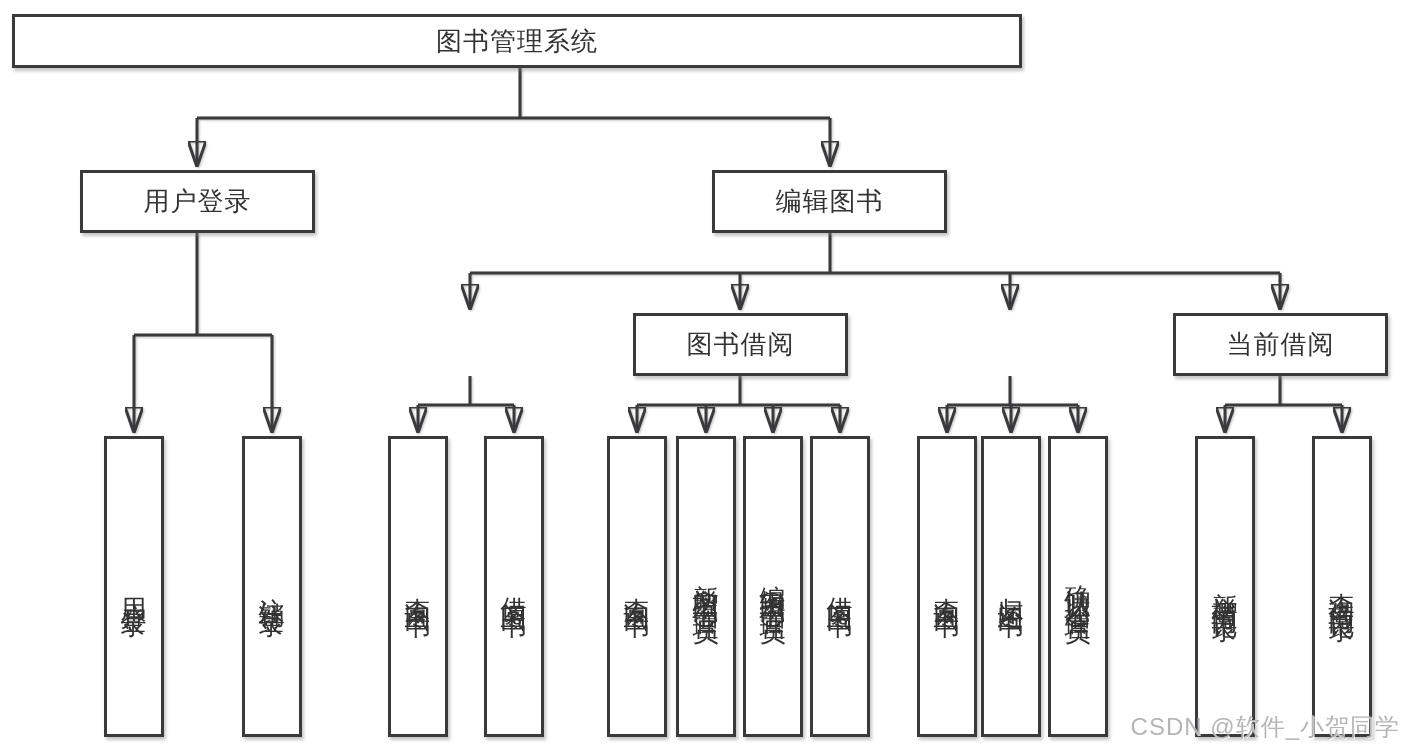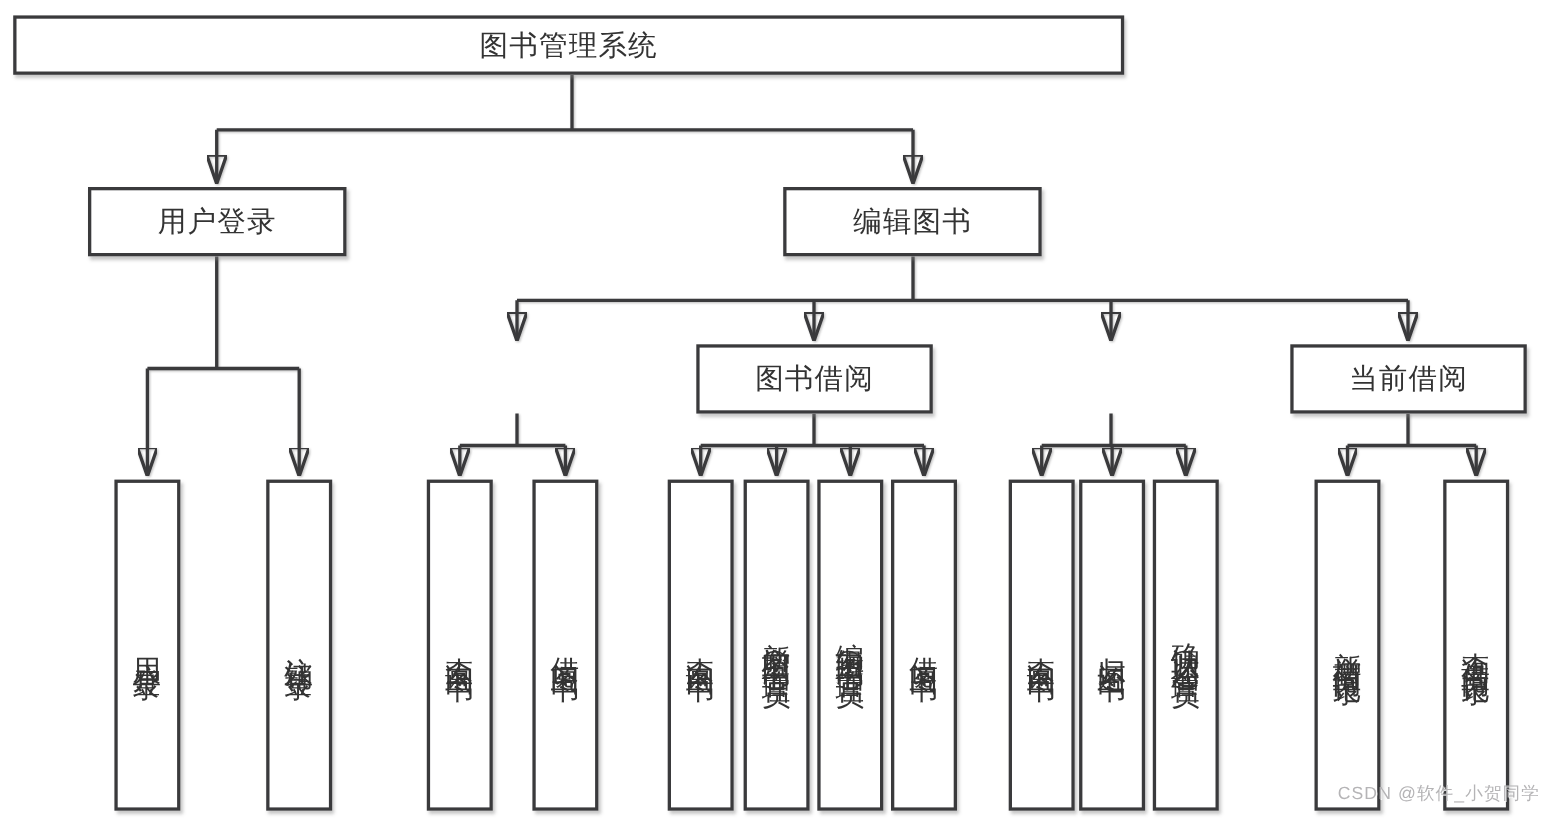--- a/index.html
+++ b/index.html
@@ -42,21 +42,21 @@
     writing-mode:vertical-rl;
     text-orientation:mixed;
     font-size:26px;
     line-height:1;
     letter-spacing:5px;
     color:#333333;
   }
   .watermark{
     position:absolute;
     right:5px;top:711px;
-    font-size:16px;
+    font-size:24px;
     color:#b5b4b6;
     letter-spacing:1px;
     white-space:nowrap;
     z-index:3;
     text-shadow:1px 1px 0 rgba(255,255,255,0.8);
   }
 </style>
 </head>
 <body>
 

